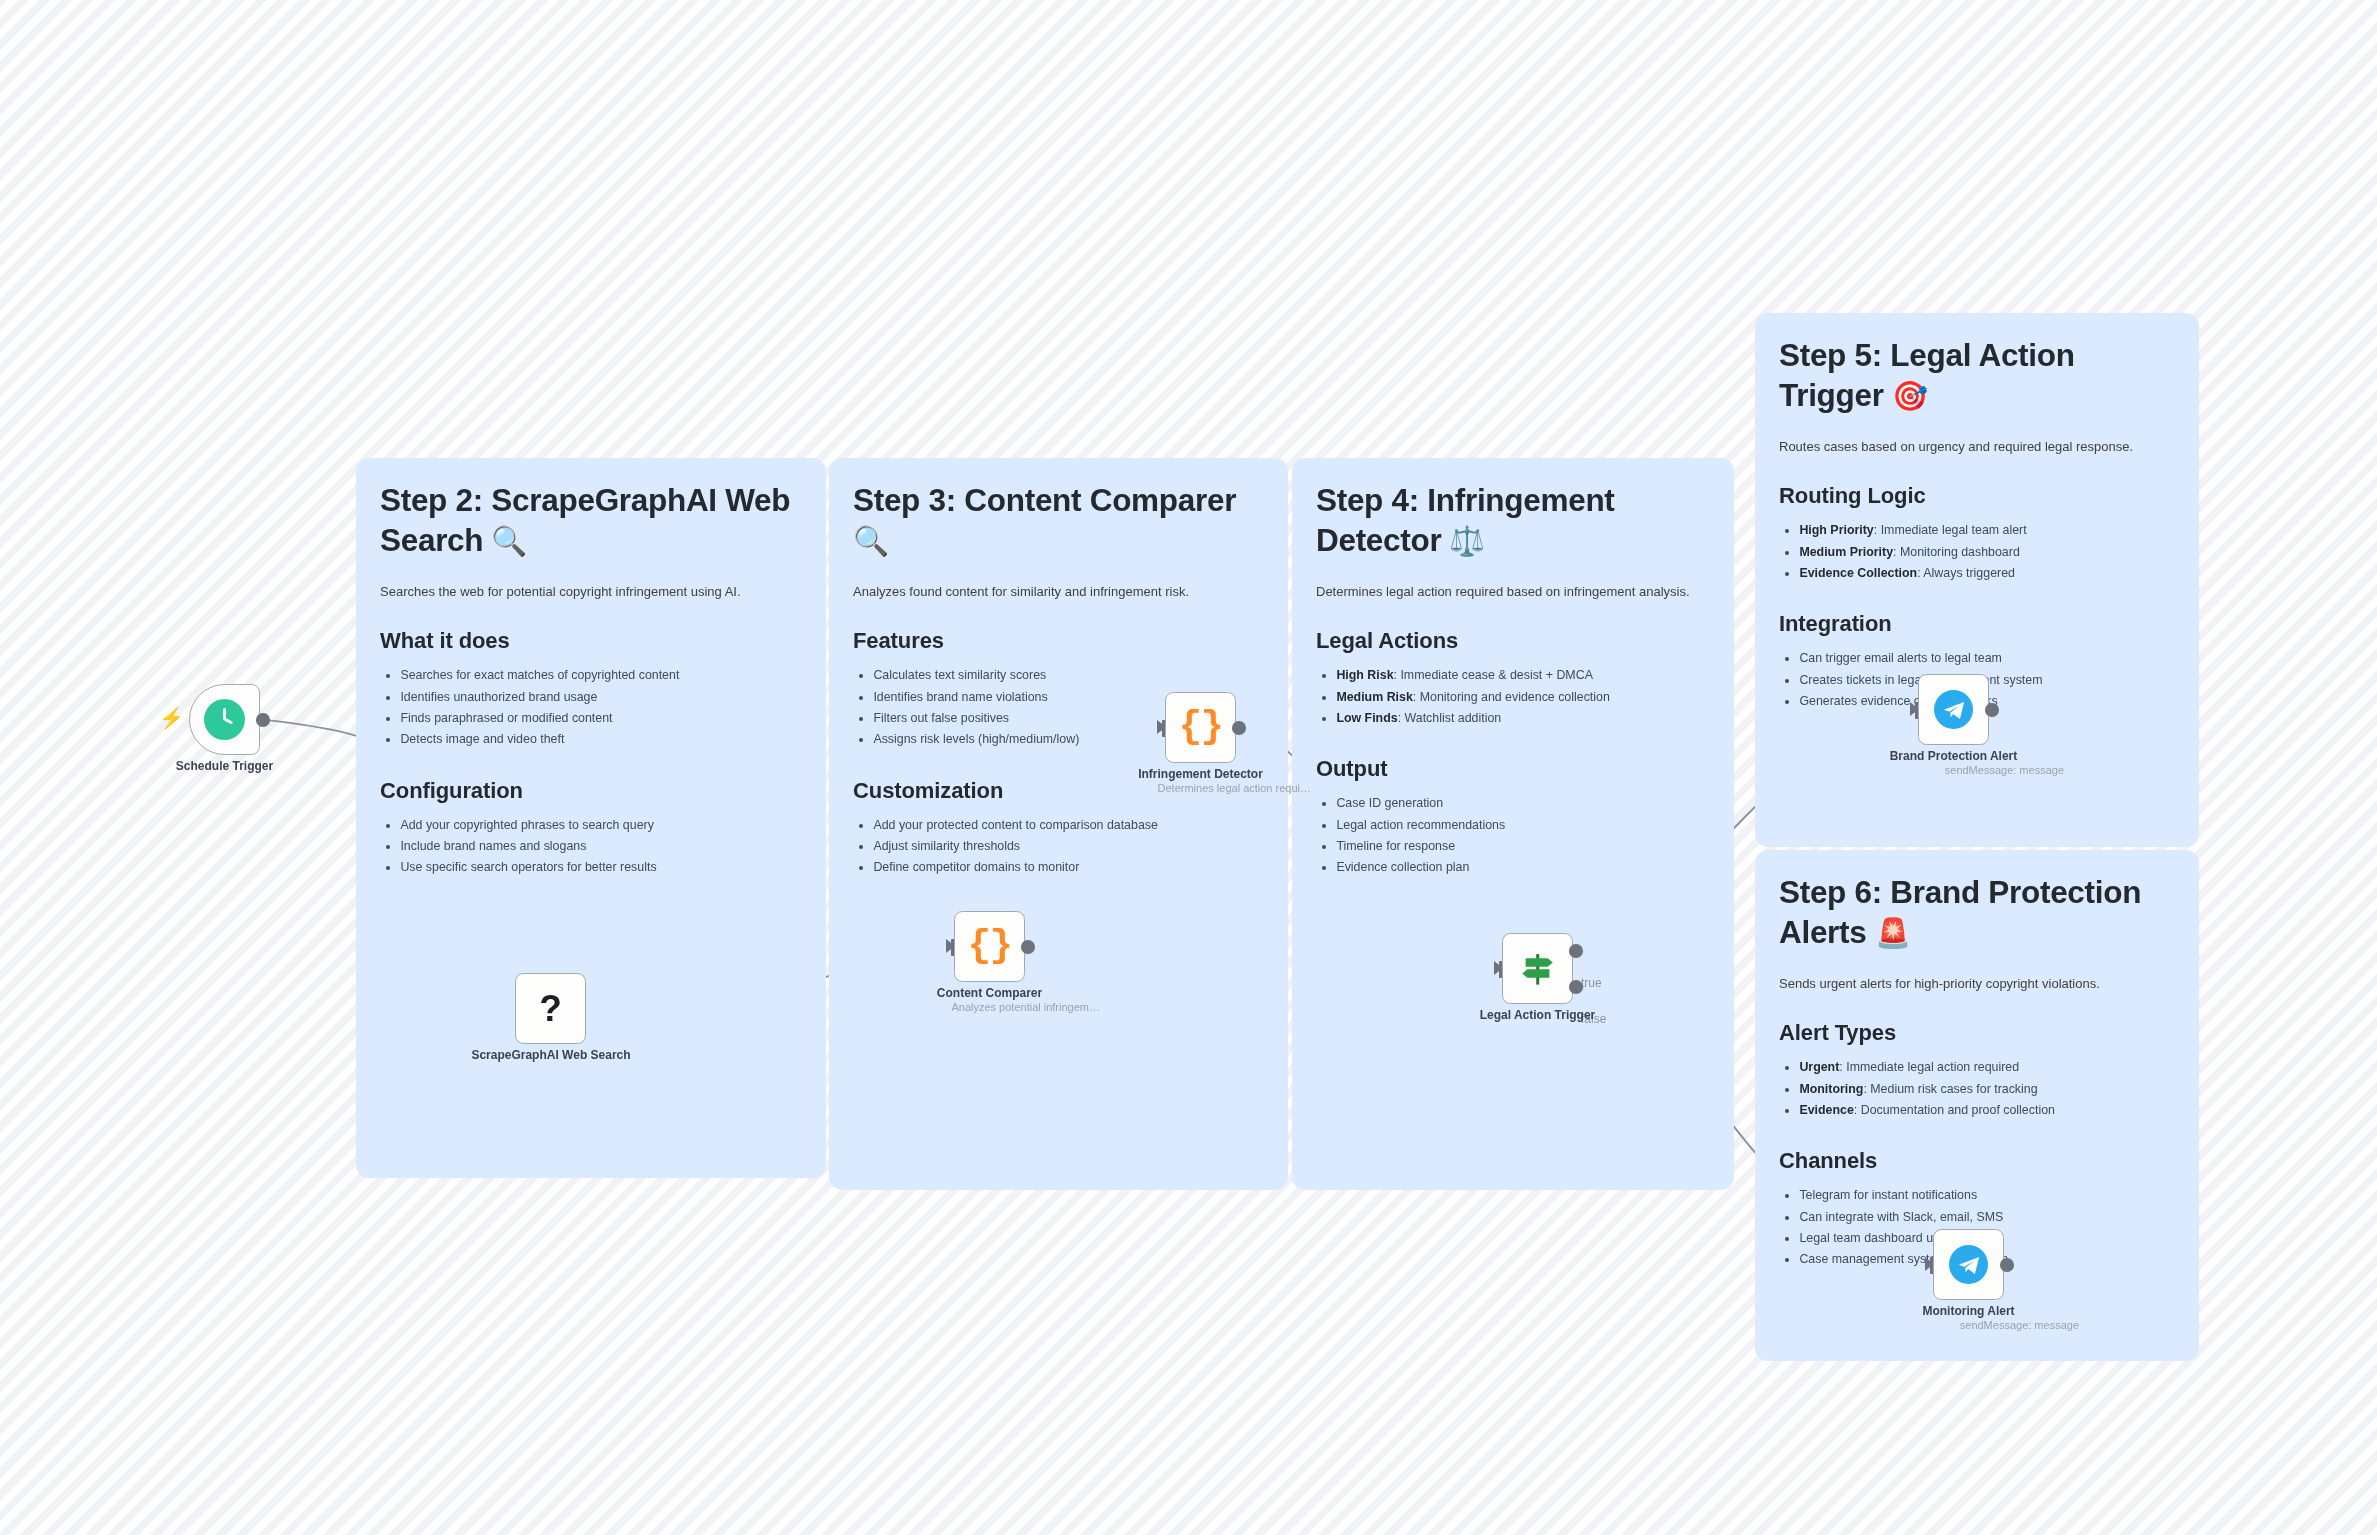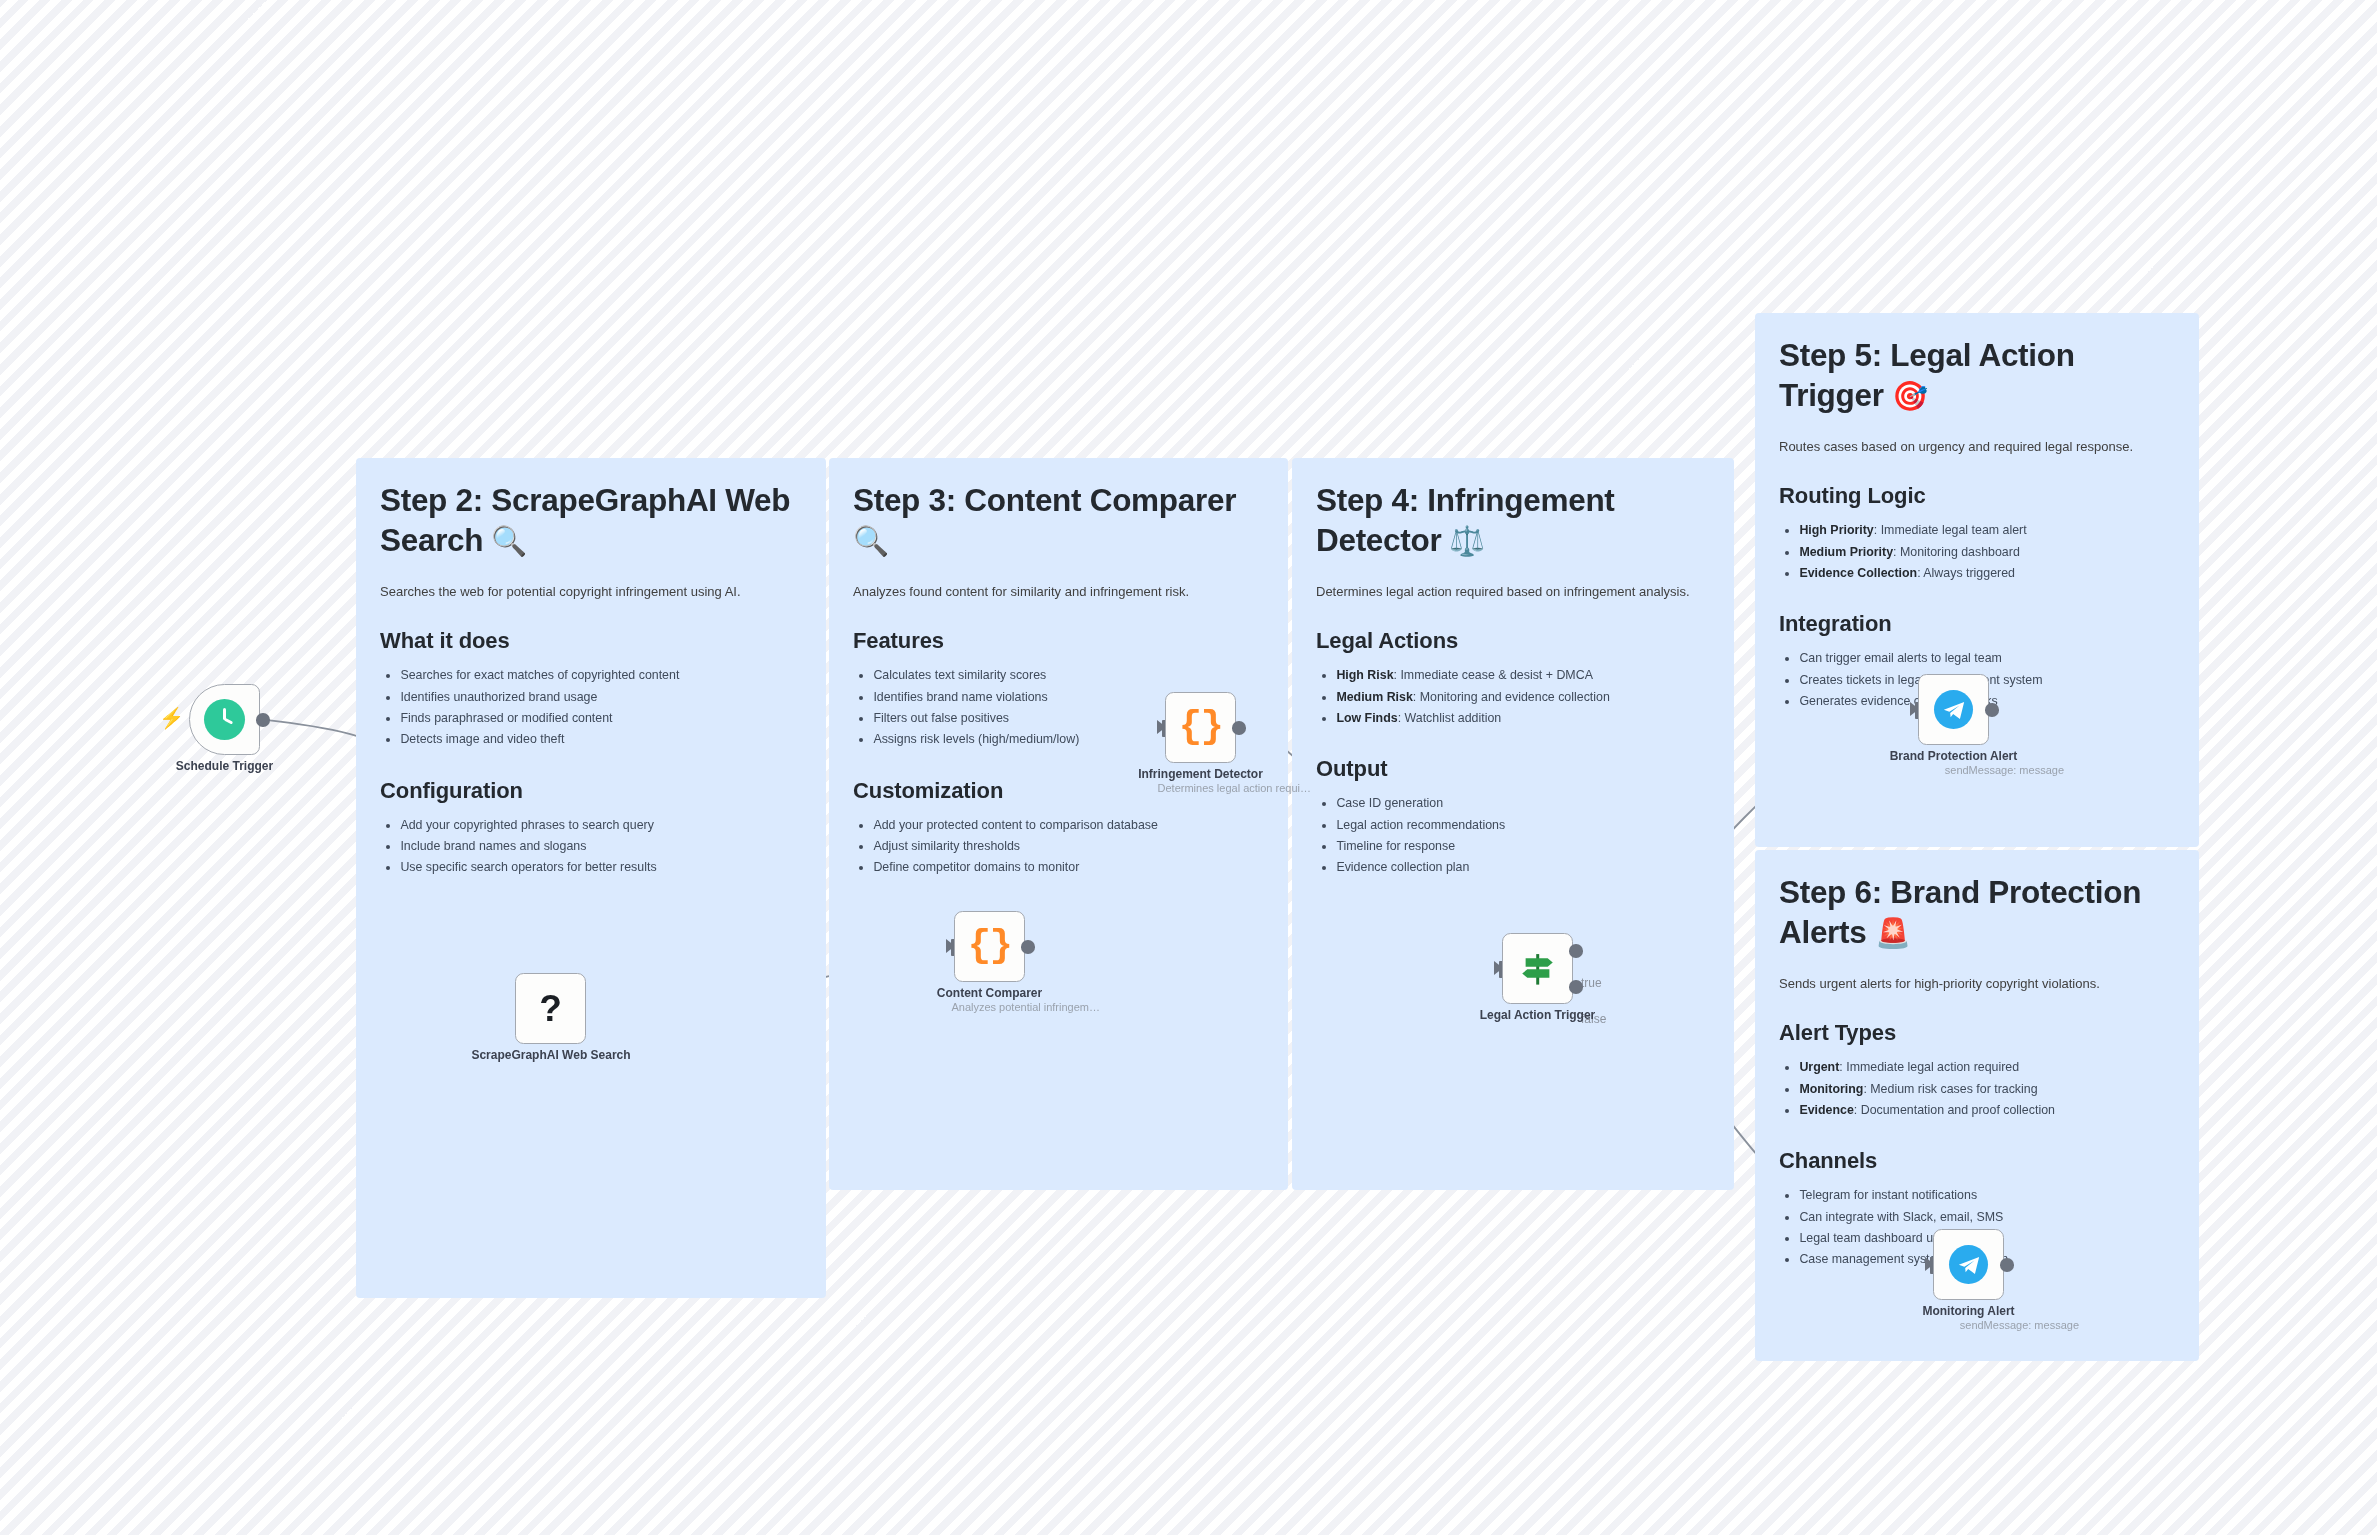--- a/index.html
+++ b/index.html
@@ -16,21 +16,21 @@
     background-image: repeating-linear-gradient(
       -45deg,
       #ffffff 0px, #ffffff 7.7px,
       #f1f2f6 7.7px, #f1f2f6 15.3px
     );
   }
   
   .sticky {
     position: absolute;
     background: #dbeafe;
-    border-radius: 4px;
+    border-radius: 13px;
     padding: 22px 24px 24px 24px;
     color: #2d3748;
     overflow: hidden;
   }
   .sticky h1 {
     margin: 0 0 0 0;
     font-size: 31.5px;
     line-height: 1.28;
     font-weight: 700;
     color: #24292f;
@@ -193,21 +193,21 @@
     <path d="M 1461 855 C 1560 880 1600 1030 1714 1138"></path>
     <polygon points="1720,1131 1720,1145 1734,1138"></polygon>
 
     <path d="M 1862 1118 C 1960 1110 2050 900 2230 834"></path>
     <polygon points="2236,827 2236,841 2250,834"></polygon>
 
     <path d="M 1862 1160 C 1990 1190 2060 1440 2248 1487"></path>
     <polygon points="2254,1480 2254,1494 2268,1487"></polygon>
   </svg>
 
-  <div class="sticky" style="left:356px; top:458px; width:470px; height:840px;">
+  <div class="sticky" style="left:356px; top:458px; width:470px; height:720px;">
     <h1>
       <span>Step 2: ScrapeGraphAI Web Search</span>
       <span class="emoji">🔍</span>
     </h1>
     <p class="intro">Searches the web for potential copyright infringement using AI.</p>
     <h2>What it does</h2>
     <ul>
       <li>Searches for exact matches of copyrighted content</li>
       <li>Identifies unauthorized brand usage</li>
       <li>Finds paraphrased or modified content</li>

